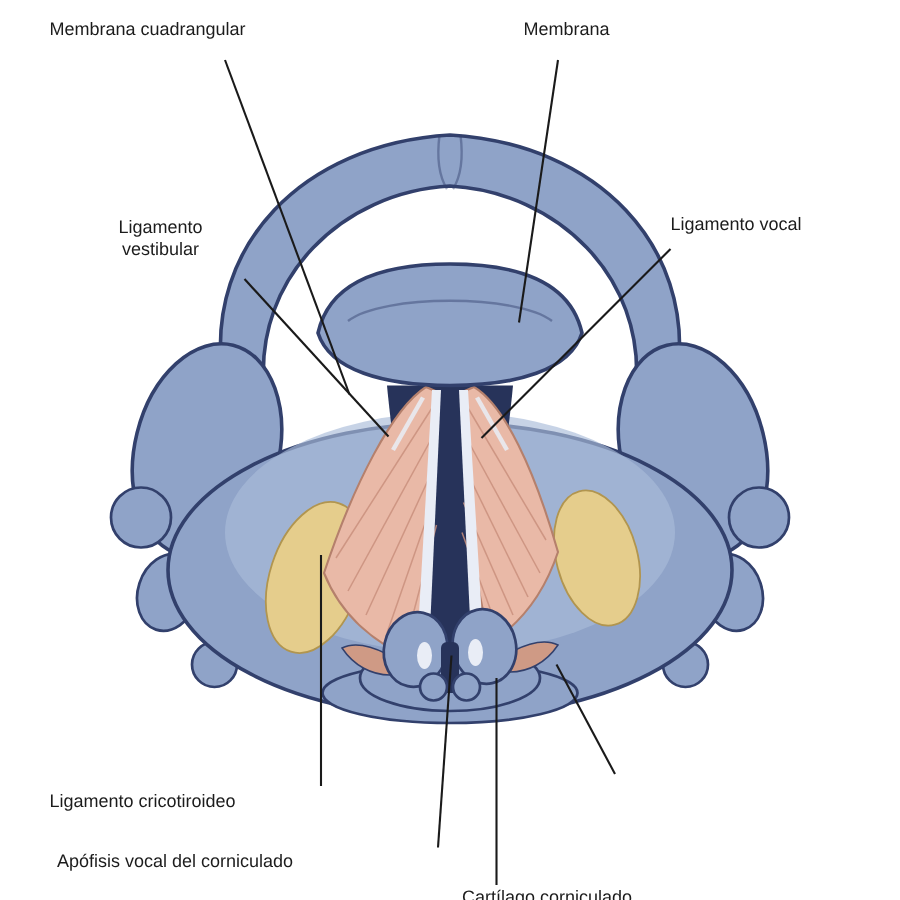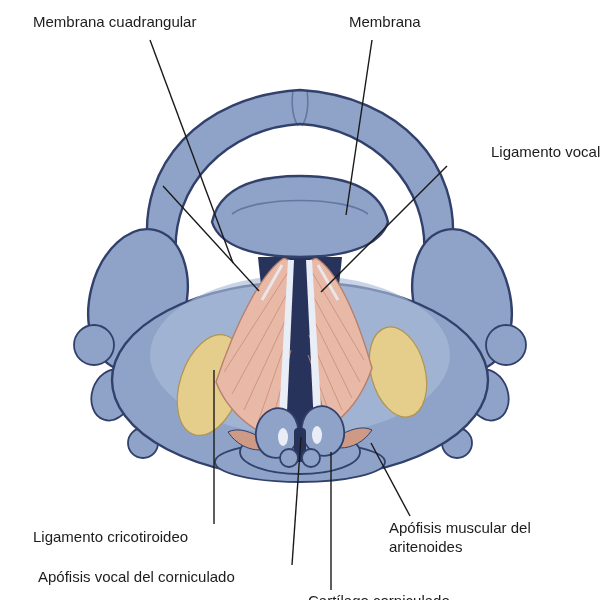--- a/index.html
+++ b/index.html
@@ -32,21 +32,21 @@
   .shade{fill:none;stroke:var(--c-outline);stroke-width:1.6;opacity:.45;}
   .muscle{fill:var(--c-muscle);stroke:var(--c-muscle-edge);stroke-width:1.4;}
   .muscle-dark{fill:var(--c-muscle-dark);stroke:var(--c-outline);stroke-width:1;}
   .striation{stroke:var(--c-striation);stroke-width:1;fill:none;opacity:.85;}
   .fat{fill:var(--c-fat);stroke:var(--c-fat-edge);stroke-width:1.2;}
   .lig{fill:var(--c-ligament);stroke:none;}
   .lig-line{stroke:var(--c-ligament);stroke-width:3;fill:none;opacity:.85;}
   .cavity{fill:var(--c-cavity);stroke:none;}
   .leader{stroke:var(--c-leader);stroke-width:1.4;fill:none;}
   .label{
-    position:absolute;color:var(--c-text);font-size:15px;line-height:1.28;
+    position:absolute;color:var(--c-text);font-size:12px;line-height:1.28;
   }
   .nowrap{white-space:nowrap;}
   .center{text-align:center;}
 </style>
 </head>
 <body>
 
 <div class="stage">
 
   <svg width="600" height="600" viewBox="0 0 600 600">
@@ -119,24 +119,24 @@
       <line class="leader" x1="292" y1="565" x2="301" y2="437"></line>
       <line class="leader" x1="410" y1="516" x2="371" y2="443"></line>
       <line class="leader" x1="331" y1="452" x2="331" y2="590"></line>
     </g>
   </svg>
 
   <div class="label nowrap" style="left:33px;top:12px;">Membrana cuadrangular</div>
 
   <div class="label nowrap" style="left:349px;top:12px;">Membrana</div>
 
+  <div class="label center" style="left:57px;top:144px;width:100px;">Ligamento vestibular</div>
 
-  <div class="label nowrap" style="left:447px;top:142px;margin-left:44px;">Ligamento vocal</div>
+  <div class="label nowrap" style="left:447px;top:142px;">Ligamento vocal</div>
 
   <div class="label nowrap" style="left:33px;top:527px;">Ligamento cricotiroideo</div>
 
   <div class="label nowrap" style="left:38px;top:567px;">Apófisis vocal del corniculado</div>
 
-  <div class="label" style="left:389px;top:518px;width:150px;">Apófisis muscular del aritenoides</div>
 
   <div class="label nowrap" style="left:308px;top:591px;">Cartílago corniculado</div>
 
 </div>
 
 </body></html>

